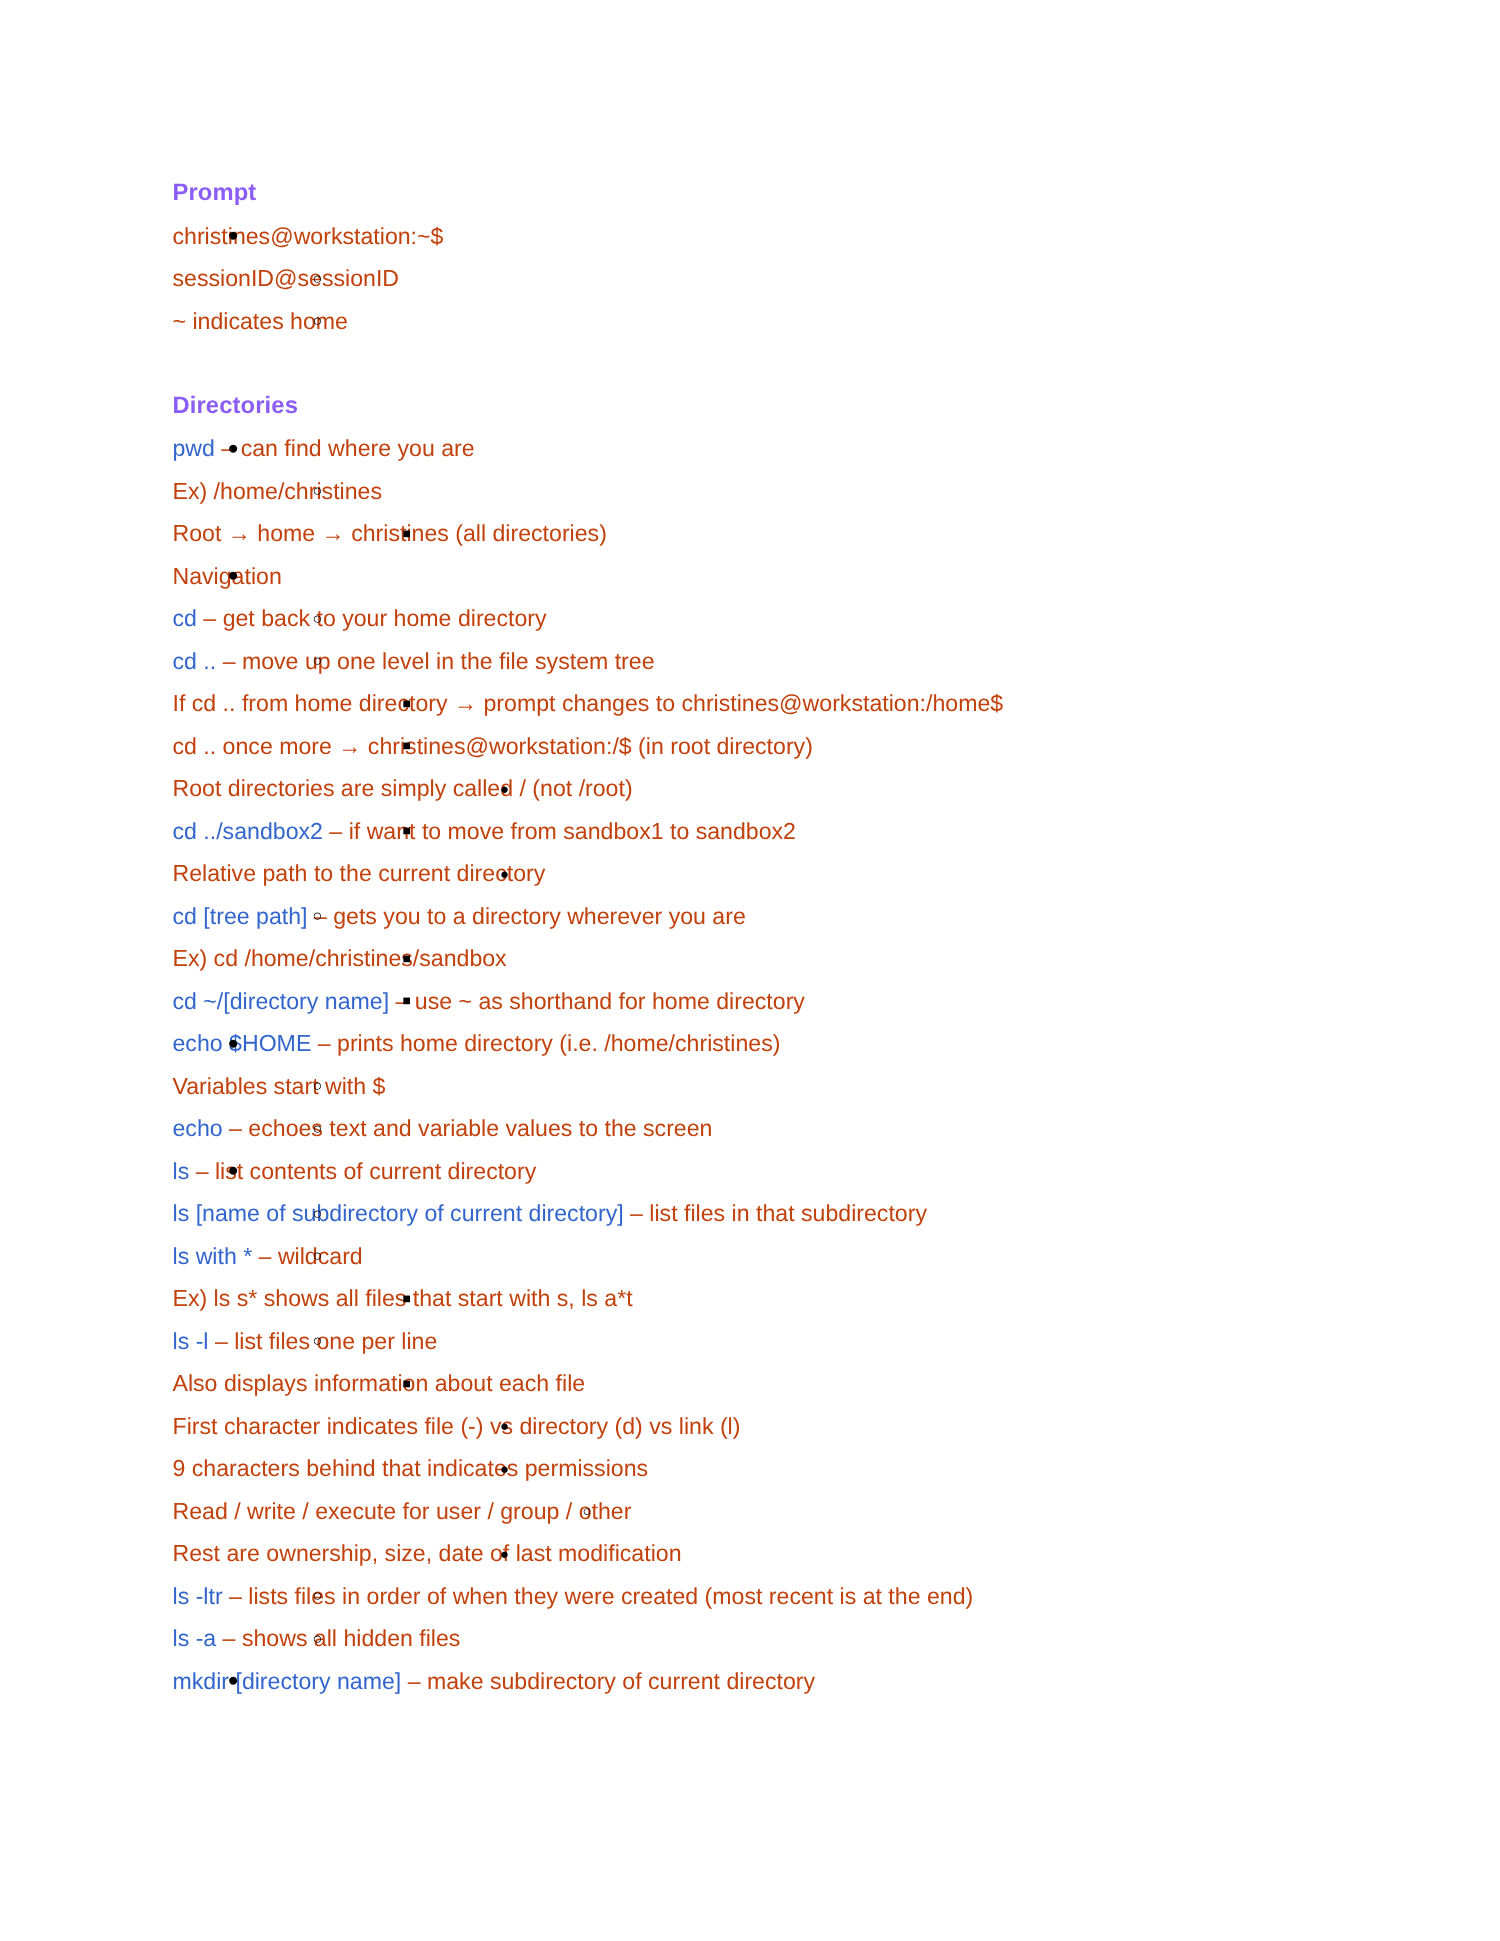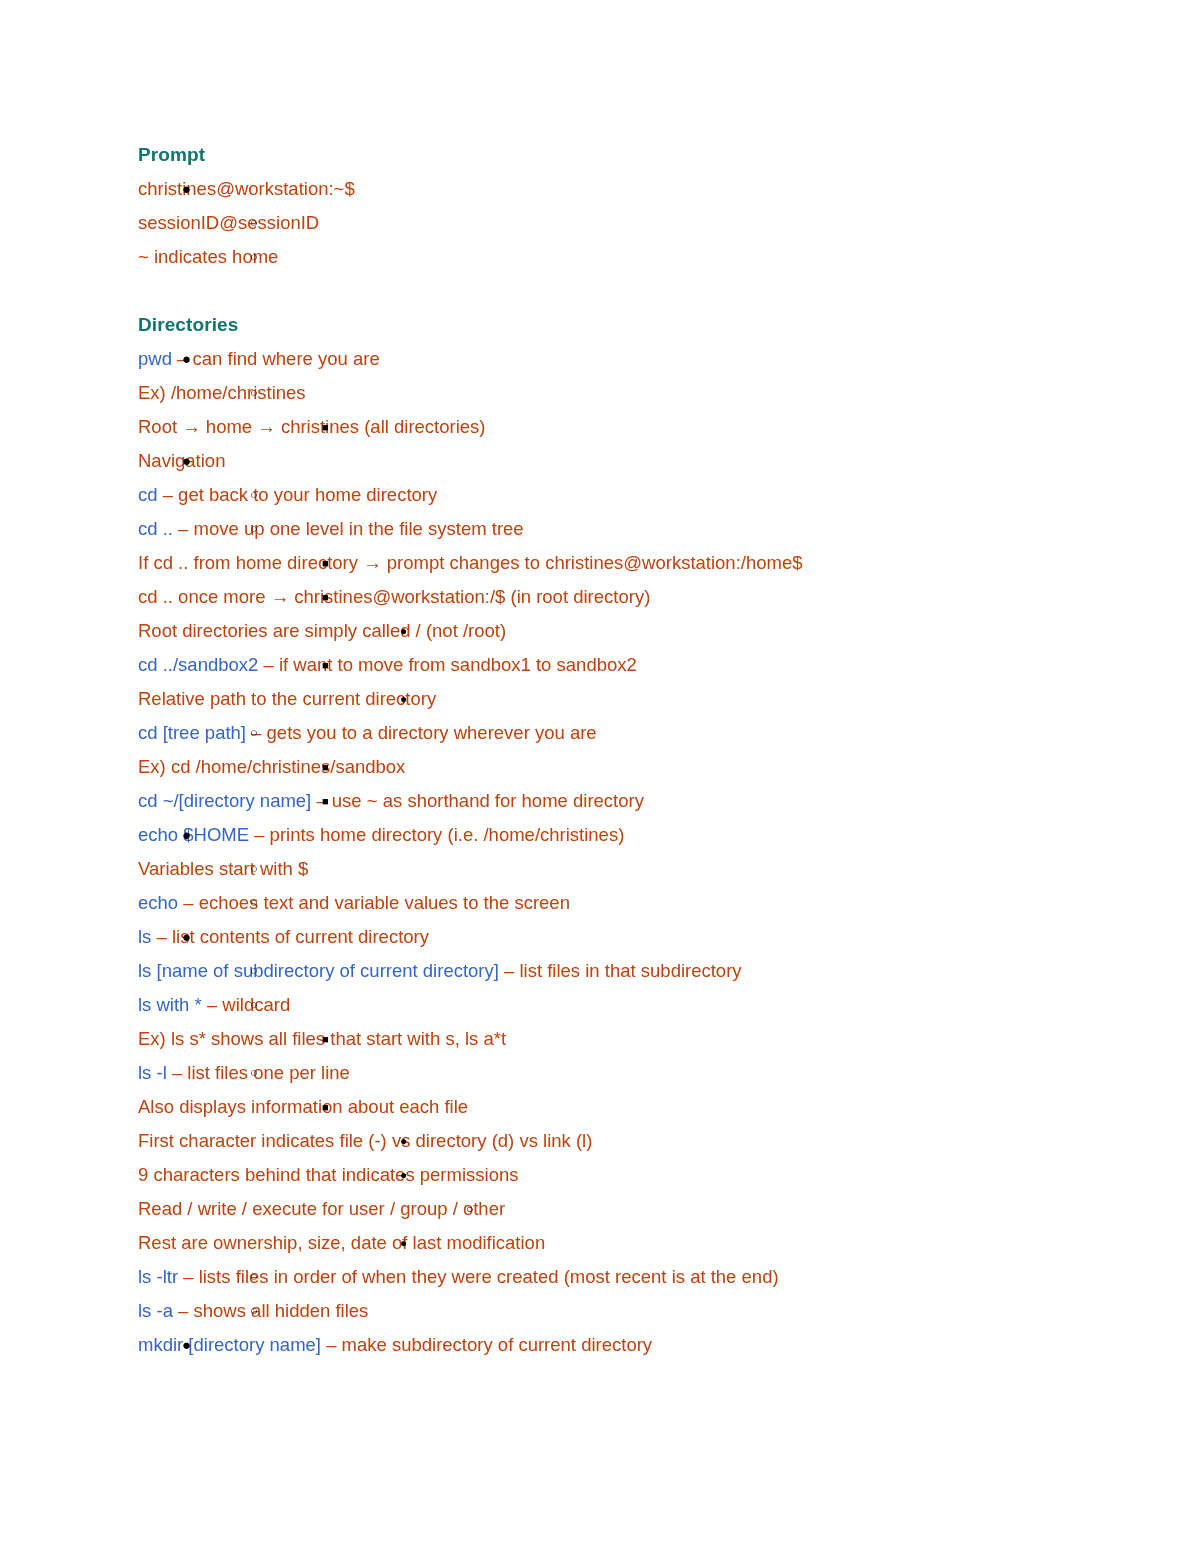--- a/index.html
+++ b/index.html
@@ -24,21 +24,21 @@
     height: 1553px;
     box-sizing: border-box;
     padding: 138px 100px 0 138px;
   }
   .heading {
     font-size: 19px;
     font-weight: bold;
     line-height: 34px;
     letter-spacing: 0.1px;
     margin: 0;
-    color: #0f766e;
+    color: #8b5cf6;
   }
   .spacer {
     height: 34px;
   }
   ul.lvl {
     list-style: none;
     margin: 0;
     padding: 0;
   }
   li.item {

